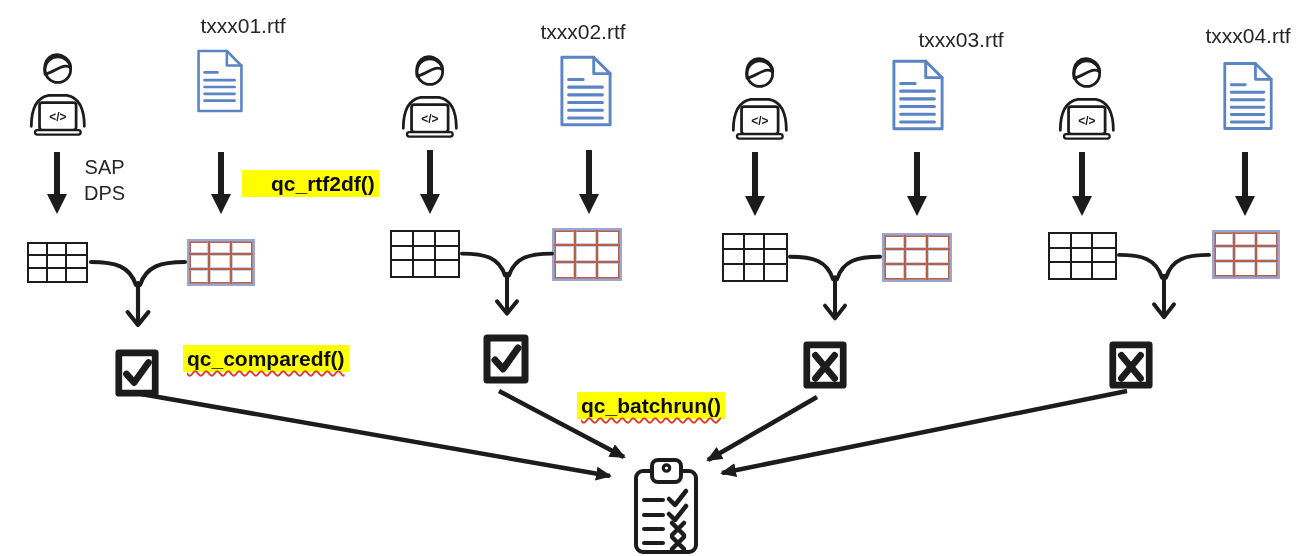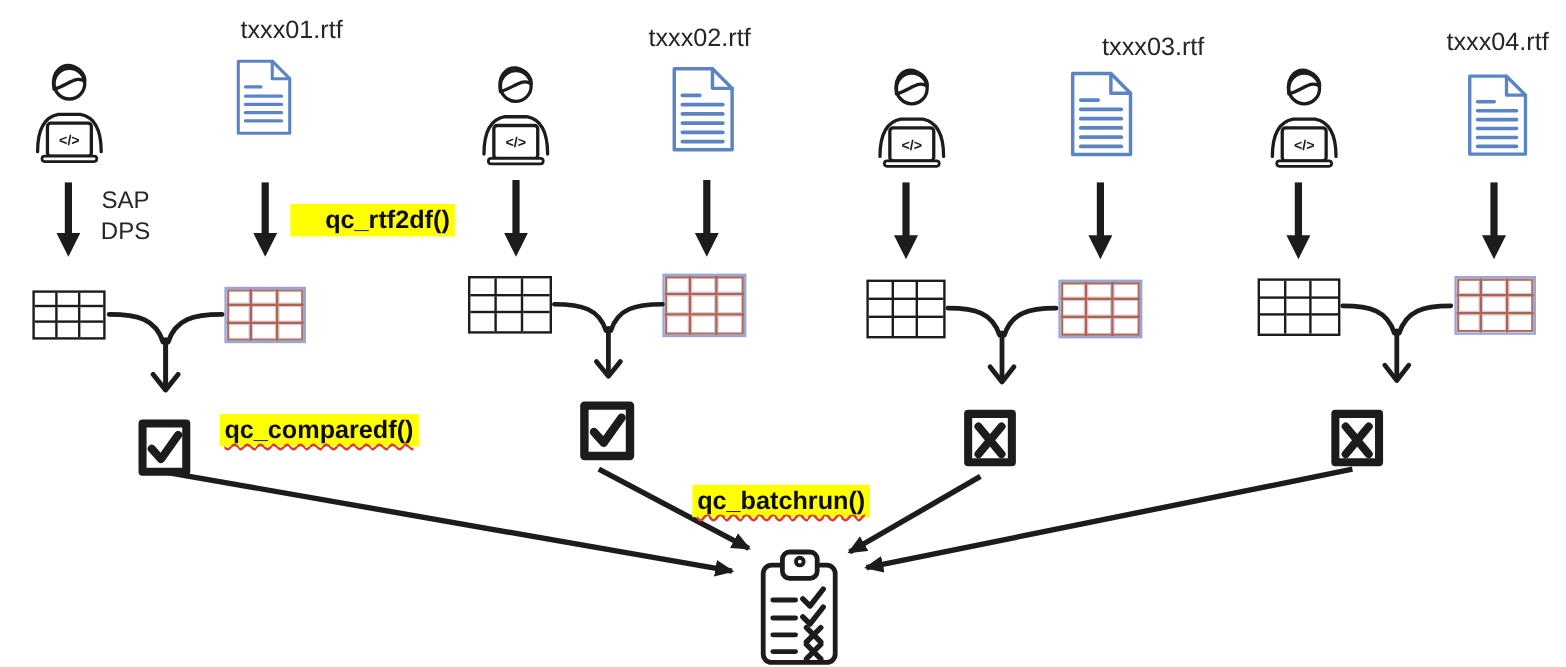--- a/index.html
+++ b/index.html
@@ -140,21 +140,21 @@
   <svg class="abs z2" style="left:1222px;top:56px;" width="52" height="80" viewBox="0 0 56 76">
     <path class="doc-stroke fillw" d="M 3,3 L 36,3 L 53,20 L 53,73 L 3,73 Z" stroke-width="3"></path>
     <path class="doc-stroke" d="M 36,3 L 36,20 L 53,20" stroke-width="3"></path>
     <path class="doc-stroke" d="M 10,26 L 25,26 M 10,34 L 45,34 M 10,42 L 45,42 M 10,50 L 45,50 M 10,58 L 45,58 M 10,66 L 45,66" stroke-width="3.2"></path>
   </svg>
 
   <div class="abs plain-label" style="left:84px;top:154px;text-align:center;">SAP
 DPS</div>
   <div class="abs fn-label" style="left:242px;top:170px;padding-left:29px;">qc_rtf2df()</div>
   <div class="abs fn-label squiggle" style="left:183px;top:306px;margin-top:39px;">qc_comparedf()</div>
-  <div class="abs fn-label squiggle" style="left:577px;top:404px;">qc_batchrun()</div>
+  <div class="abs fn-label squiggle" style="left:577px;top:392px;">qc_batchrun()</div>
 
   <div class="abs table-icon table-sas" style="left:27px;top:242px;width:61px;height:41px;">
       <i></i>
       <i></i>
       <i></i>
       <i></i>
       <i></i>
       <i></i>
       <i></i>
       <i></i>

